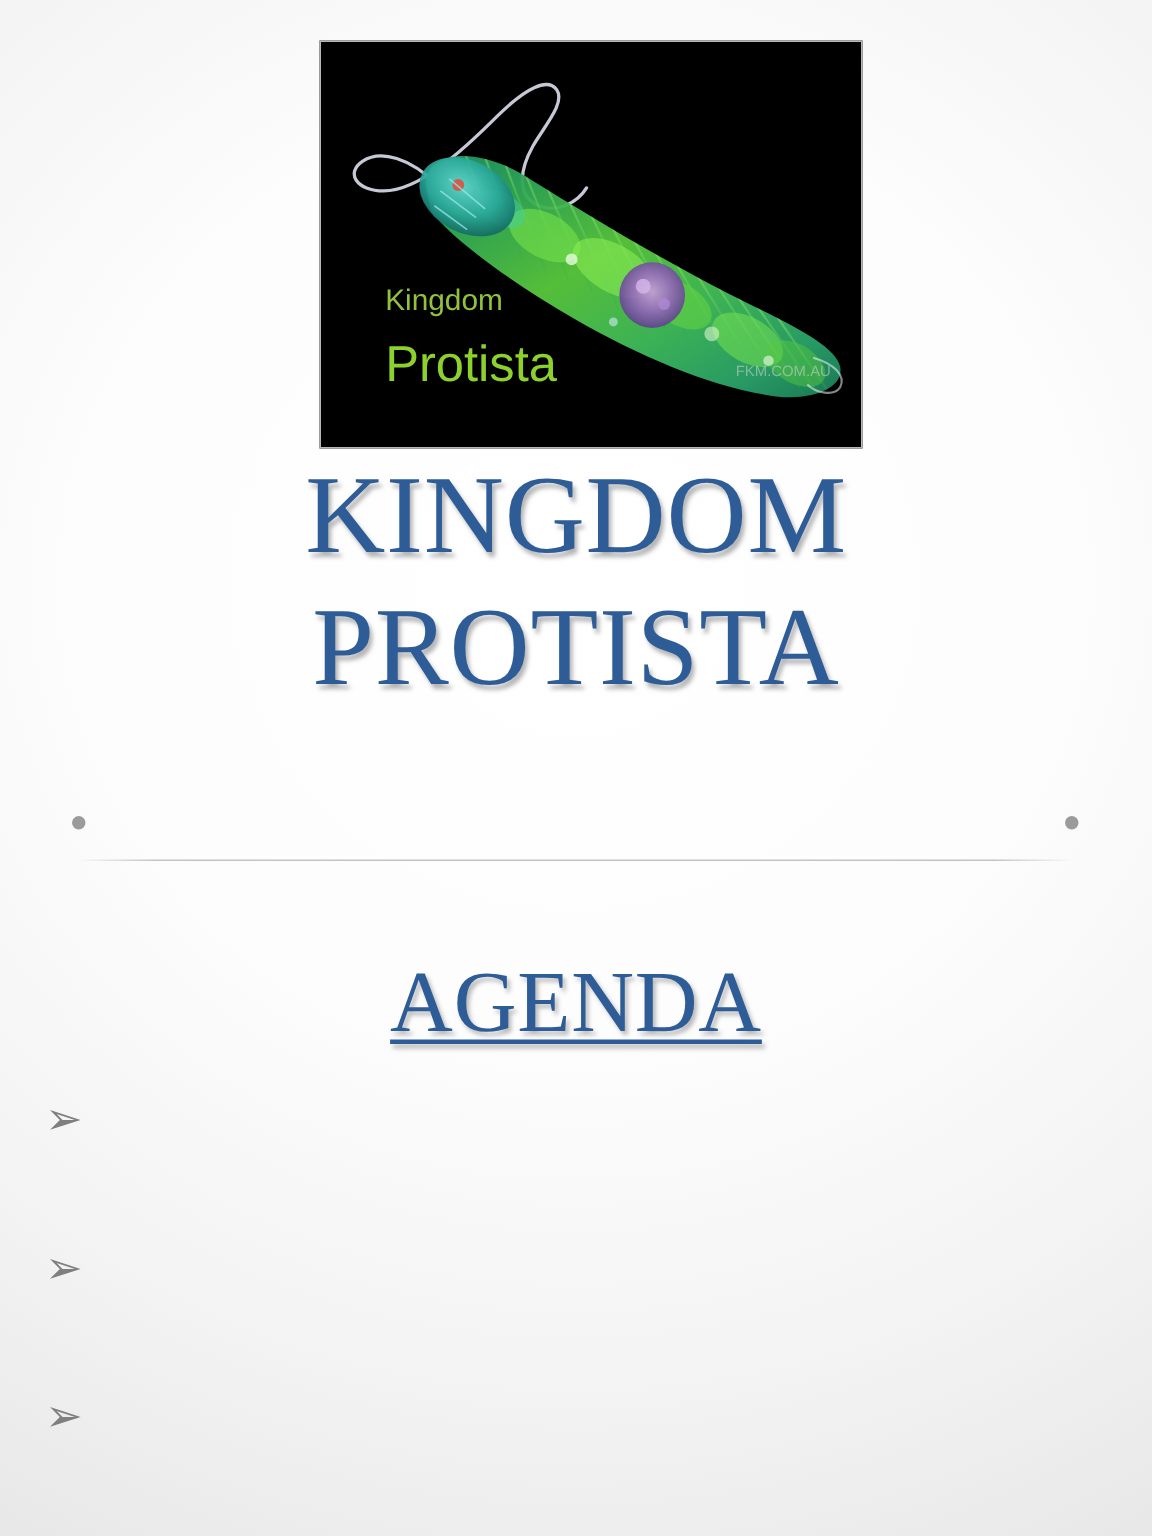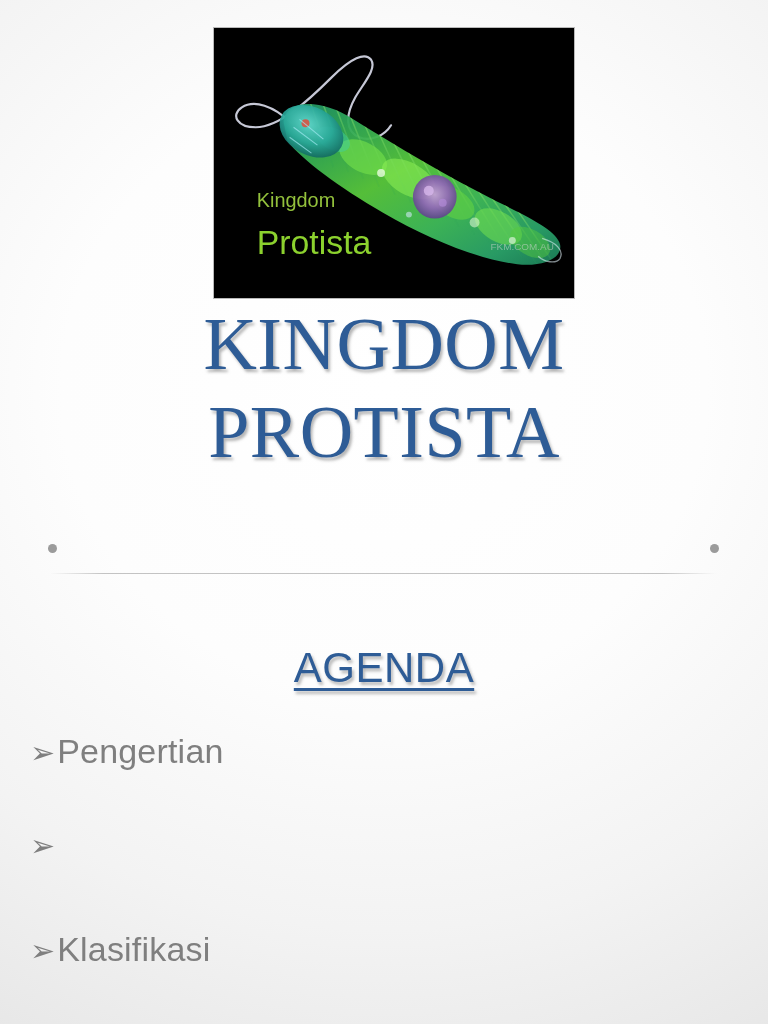--- a/index.html
+++ b/index.html
@@ -101,22 +101,22 @@
   .agenda-heading-wrap {
     position: absolute;
     left: 0;
     top: 62px;
     width: 768px;
     text-align: center;
   }
 
   .agenda-heading {
     display: inline-block;
-    font-family: Liberation Sans, sans-serif;
-    font-size: 42px;
+    font-family: Liberation Serif, serif;
+    font-size: 58px;
     line-height: 64px;
     color: #2e5c96;
     letter-spacing: 0.5px;
     text-decoration: underline;
     text-underline-offset: 6px;
     text-decoration-thickness: 3px;
     text-shadow: 2px 3px 3px rgba(120,120,120,0.5);
   }
 
   .agenda-list {
@@ -266,25 +266,23 @@
 
   <section class="slide-agenda">
 
     <div class="agenda-heading-wrap">
       <span class="agenda-heading">AGENDA</span>
     </div>
 
     <ul class="agenda-list">
       <li class="agenda-item">
         <span class="agenda-marker">➢</span>
-        <span class="agenda-label">Pengertian</span>
       </li>
       <li class="agenda-item">
         <span class="agenda-marker">➢</span>
       </li>
       <li class="agenda-item">
         <span class="agenda-marker">➢</span>
-        <span class="agenda-label">Klasifikasi</span>
       </li>
     </ul>
   </section>
 
 </div>
 
 </body></html>

